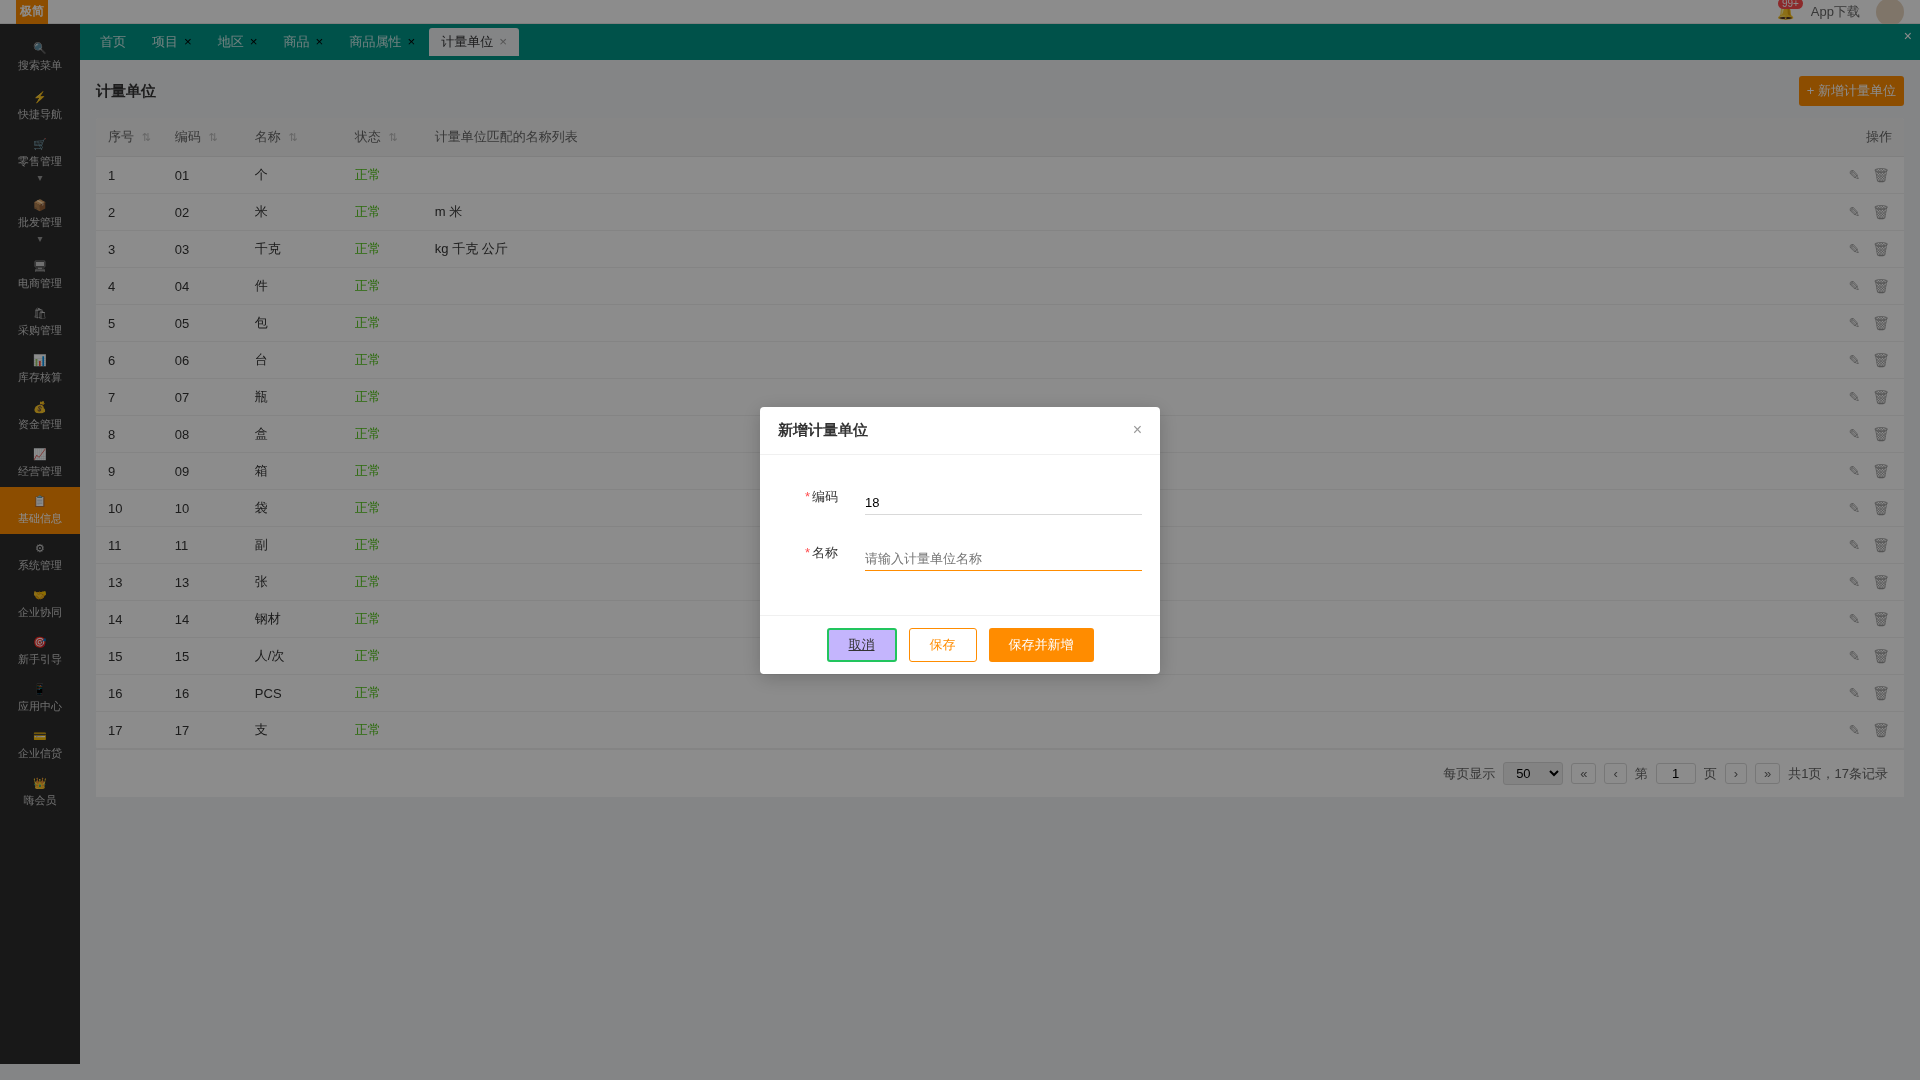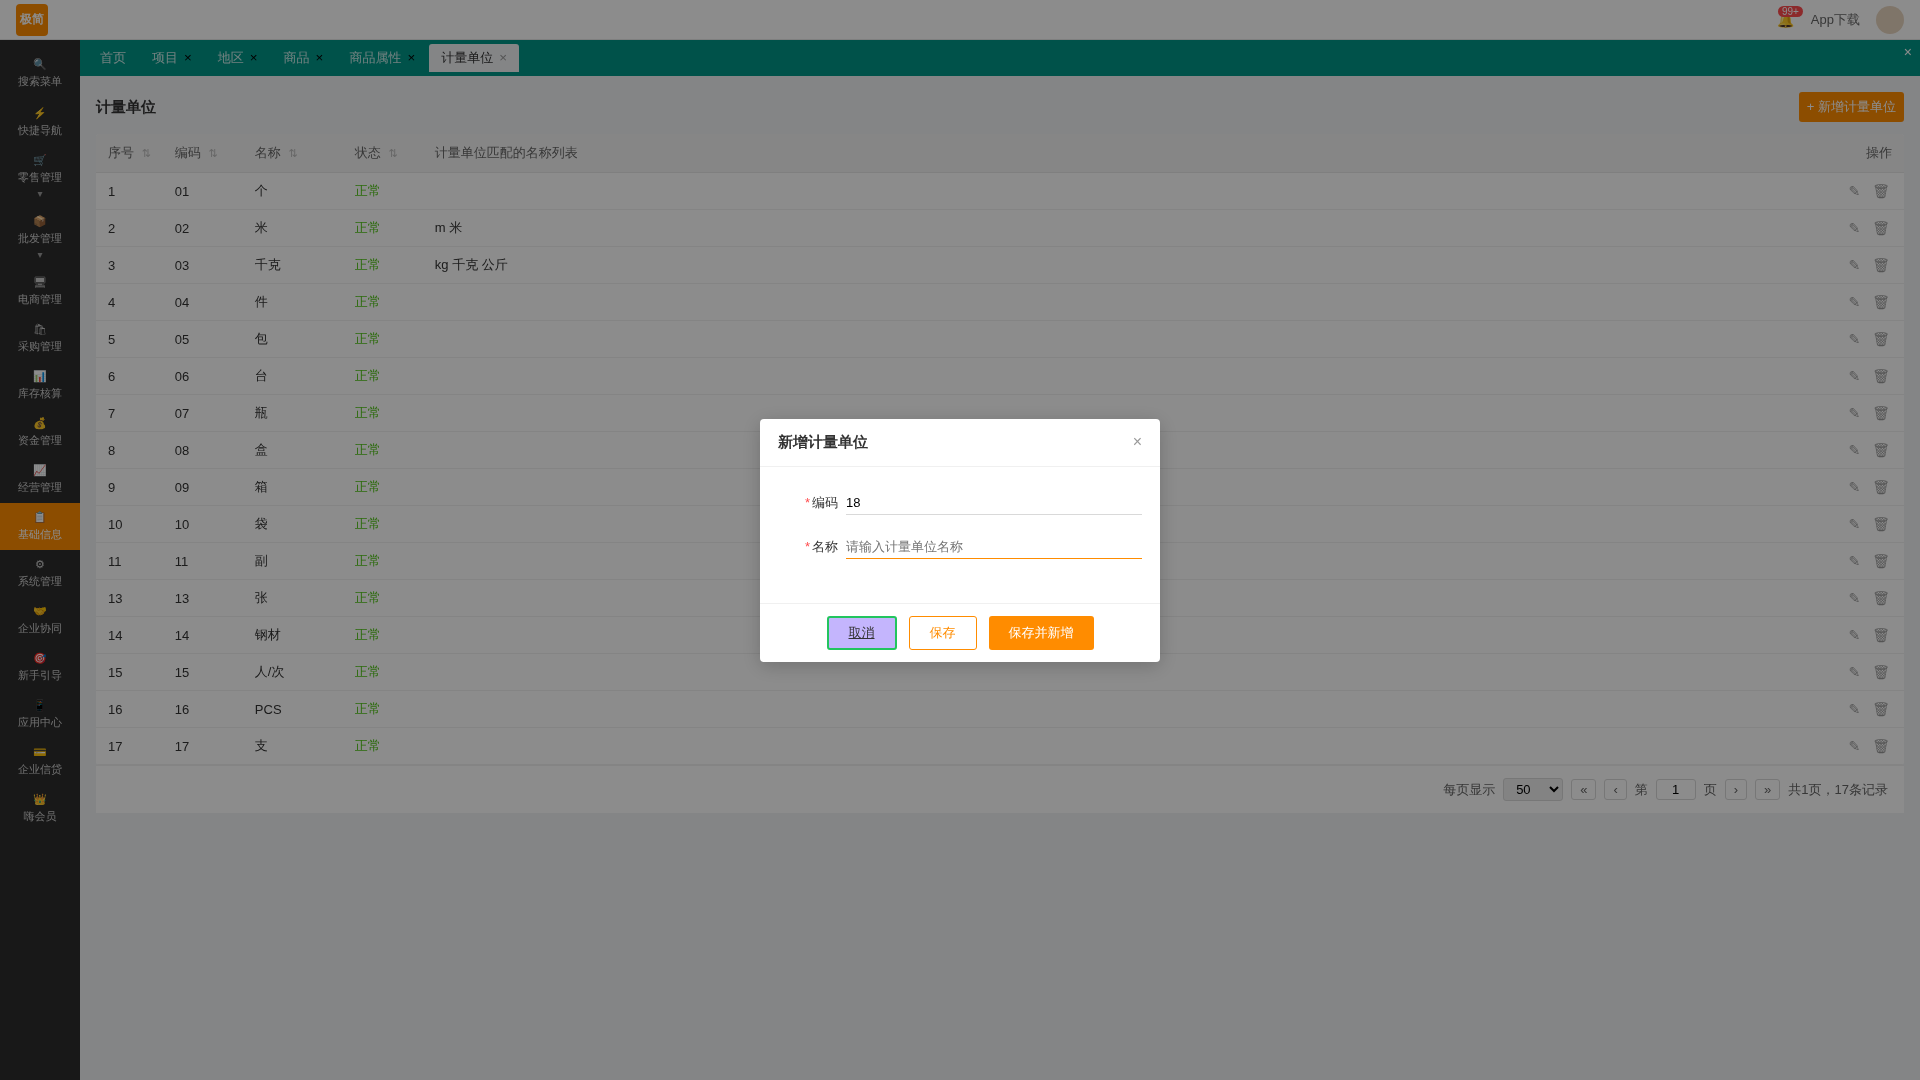--- a/index.html
+++ b/index.html
@@ -1,19 +1,19 @@
 <!DOCTYPE html>
 <html><head>
   <meta charset="utf-8">
   <style>
     * { box-sizing: border-box; margin: 0; padding: 0; }
     body { font-family: 'Microsoft YaHei', Arial, sans-serif; font-size: 13px; background: #f0f2f5; color: #333; height: 1080px; width: 1920px; overflow: hidden; }
 
     
-    .top-bar { height: 40px; background: #fff; display: flex; align-items: center; justify-content: space-between; padding: 0 16px; border-bottom: 1px solid #e8e8e8; }
+    .top-bar { height: 24px; background: #fff; display: flex; align-items: center; justify-content: space-between; padding: 0 16px; border-bottom: 1px solid #e8e8e8; }
     .top-bar-left { display: flex; align-items: center; gap: 8px; }
     .logo-area { display: flex; align-items: center; gap: 6px; width: 80px; }
     .logo-icon { width: 32px; height: 32px; background: #ff8c00; border-radius: 4px; display: flex; align-items: center; justify-content: center; color: white; font-size: 12px; font-weight: bold; }
     .top-bar-right { display: flex; align-items: center; gap: 16px; }
     .notification-btn { position: relative; background: none; border: none; cursor: pointer; color: #666; font-size: 14px; }
     .badge { position: absolute; top: -6px; right: -8px; background: #ff4d4f; color: white; border-radius: 8px; font-size: 10px; padding: 0 4px; min-width: 16px; text-align: center; }
     .app-download { color: #666; font-size: 13px; cursor: pointer; }
     .user-avatar { width: 28px; height: 28px; background: #e8d5c0; border-radius: 50%; cursor: pointer; }
 
     
@@ -65,23 +65,23 @@
     .page-input { width: 40px; border: 1px solid #d9d9d9; border-radius: 3px; padding: 2px 6px; text-align: center; font-size: 13px; }
 
     
     .modal-overlay { position: fixed; top: 0; left: 0; width: 1920px; height: 1080px; background: rgba(0,0,0,0.45); z-index: 100; display: flex; align-items: center; justify-content: center; }
     .modal { background: white; border-radius: 4px; width: 400px; box-shadow: 0 4px 20px rgba(0,0,0,0.2); }
     .modal-header { padding: 14px 18px; border-bottom: 1px solid #f0f0f0; display: flex; justify-content: space-between; align-items: center; }
     .modal-title { font-size: 15px; font-weight: bold; color: #333; }
     .modal-close { background: none; border: none; cursor: pointer; color: #999; font-size: 16px; }
     .modal-body { padding: 24px 18px; }
     .form-row { display: flex; align-items: center; margin-bottom: 20px; }
-    .form-label { width: 60px; text-align: right; margin-right: 8px; color: #333; font-size: 13px; }
+    .form-label { width: 60px; text-align: right; margin-right: 27px; color: #333; font-size: 13px; }
     .form-label .required { color: #ff4d4f; margin-right: 2px; }
-    .form-input { flex: 1; border: none; border-bottom: 1px solid #d9d9d9; padding: 4px 0; font-size: 13px; outline: none; }
+    .form-input { flex: 1; border: none; border-bottom: 1px solid #d9d9d9; padding: 4px 0; font-size: 13px; outline: none; margin-top: 12px; }
     .form-input.active-field { border-bottom-color: #ff8c00; }
     .modal-footer { padding: 12px 18px; border-top: 1px solid #f0f0f0; display: flex; justify-content: center; gap: 12px; }
     .btn-cancel { border: 2px solid #22c55e; background: #c4b5fd; padding: 6px 20px; border-radius: 3px; cursor: pointer; font-size: 13px; color: #333; text-decoration: underline; }
     .btn-save { border: 1px solid #ff8c00; background: white; color: #ff8c00; padding: 6px 20px; border-radius: 3px; cursor: pointer; font-size: 13px; }
     .btn-save-new { background: #ff8c00; color: white; border: none; padding: 6px 20px; border-radius: 3px; cursor: pointer; font-size: 13px; }
   </style>
 </head>
 <body>
 
 <div class="top-bar">

